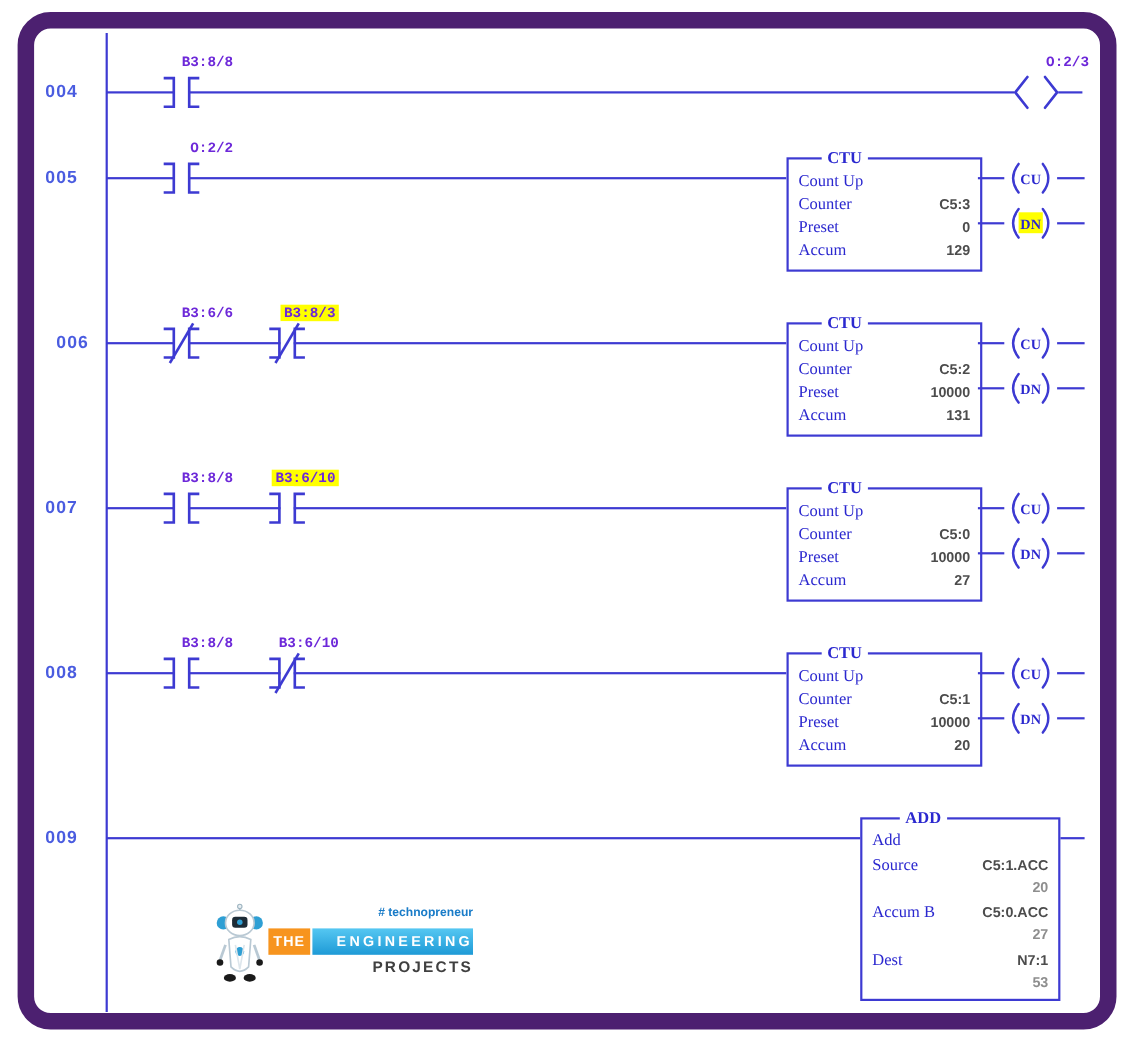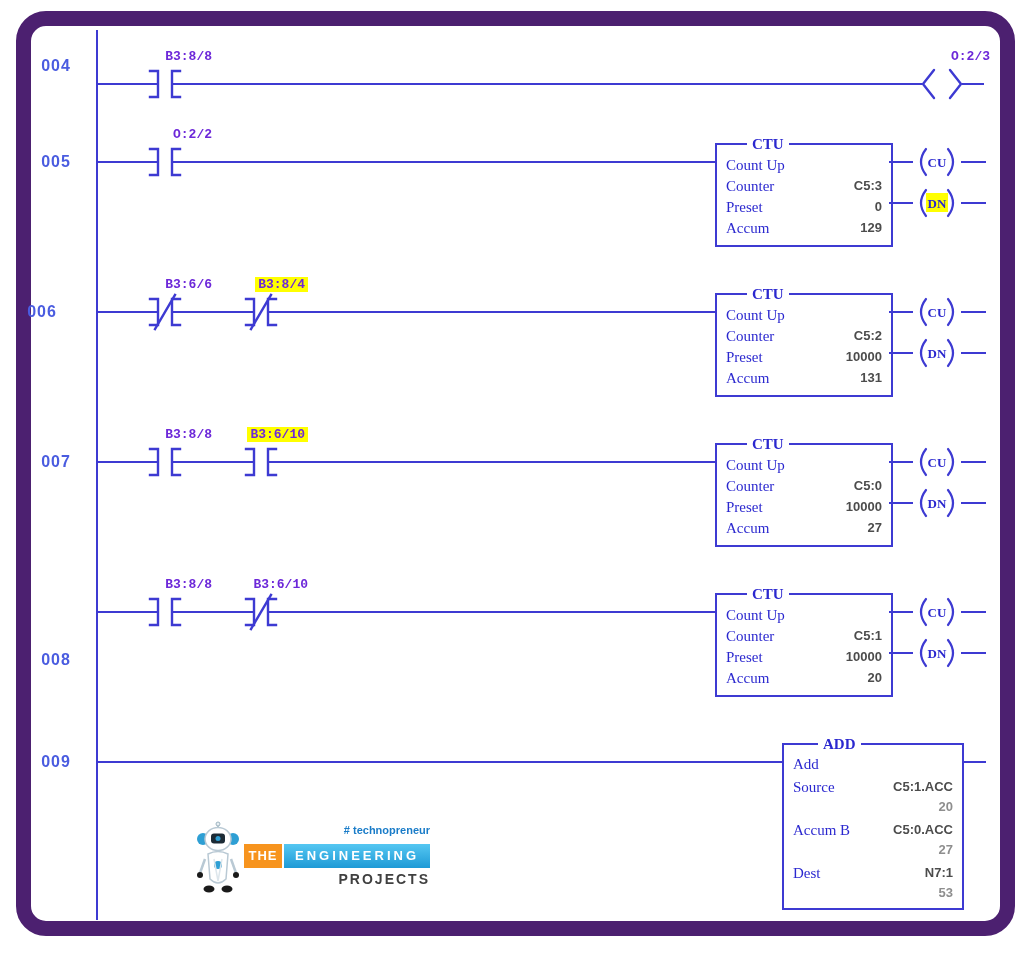--- a/index.html
+++ b/index.html
@@ -11,31 +11,31 @@
   .addr{position:absolute;width:94px;text-align:right;font-size:13px;font-weight:bold;color:#6d28d9;line-height:16px;white-space:nowrap;font-family:Liberation Mono, monospace;}
   .hl{background:#ffff00;padding:0 3px;}
   .blk{position:absolute;border:2px solid #3d3ad2;background:#ffffff;}
   .blk-title{position:absolute;top:-10px;left:30px;background:#ffffff;padding:0 5px;font-family:"Liberation Serif",serif;font-size:15px;font-weight:bold;color:#2b28cf;line-height:18px;}
   .bl{position:absolute;left:9px;font-family:"Liberation Serif",serif;font-size:15px;font-weight:400;color:#2b28cf;line-height:16px;white-space:nowrap;}
   .bv{position:absolute;right:9px;font-size:13px;font-weight:bold;color:#4c4c4c;line-height:16px;text-align:right;}
   .bv.sub{color:#8e8e8e;}
   svg{position:absolute;display:block;}
   .logo-tag{position:absolute;left:338px;top:823px;width:92px;text-align:right;font-size:11px;font-weight:bold;color:#1a7cc8;line-height:14px;}
   .logo-the{position:absolute;left:244px;top:844px;width:38px;height:24px;background:#f7941e;color:#ffffff;font-size:13px;font-weight:bold;text-align:center;line-height:24px;letter-spacing:1px;}
-  .logo-eng{position:absolute;left:284px;top:844px;width:146px;height:24px;background:linear-gradient(180deg,#55c7f2,#1e9ad6);color:#ffffff;font-size:13px;font-weight:bold;text-align:center;line-height:24px;letter-spacing:3px;}
+  .logo-eng{position:absolute;left:284px;top:844px;width:146px;height:24px;background:linear-gradient(180deg,#55c7f2,#1e9ad6);color:#ffffff;font-size:13px;font-weight:bold;text-align:right;line-height:24px;letter-spacing:3px;}
   .logo-proj{position:absolute;left:284px;top:871px;width:146px;text-align:right;font-size:14px;font-weight:bold;color:#404040;letter-spacing:2px;line-height:16px;}
 </style>
 </head>
 <body>
 
 <div class="frame"></div>
 
 <div class="rail"></div>
 
-<div class="rnum" style="left:34px;top:57px;">004</div>
+<div class="rnum" style="left:34px;top:75px;">004</div>
 <div class="wire" style="left:97px;top:83px;width:887px;"></div>
 <div class="addr" style="left:118px;top:49px;">B3:8/8</div>
 <svg style="left:144px;top:64px;" width="42" height="40" viewBox="0 0 42 40">
   <rect x="15" y="0" width="12" height="40" fill="#fff"></rect>
   <g stroke="#3d3ad2" stroke-width="2.4" fill="none" stroke-linecap="square">
     <path d="M14 7 V33 M14 7 H6 M14 33 H6"></path>
     <path d="M28 7 V33 M28 7 H36 M28 33 H36"></path>
   </g>
 </svg>
 <div class="addr" style="left:896px;top:49px;">O:2/3</div>
@@ -80,32 +80,32 @@
 <svg style="left:908px;top:186px;" width="58" height="34" viewBox="0 0 58 34">
   <rect x="5" y="0" width="48" height="34" fill="#fff"></rect>
   <rect x="18" y="7" width="22" height="19" fill="#ffff00"></rect>
   <g stroke="#3d3ad2" stroke-width="2.2" fill="none" stroke-linecap="round">
     <path d="M18 4 Q 8 17 18 30"></path>
       <path d="M40 4 Q 50 17 40 30"></path>
   </g>
   <text x="29" y="22" text-anchor="middle" font-family="Liberation Serif,serif" font-size="13" font-weight="bold" fill="#2b28cf">DN</text>
 </svg>
 
-<div class="rnum" style="left:20px;top:303px;">006</div>
+<div class="rnum" style="left:44px;top:303px;">006</div>
 <div class="wire" style="left:97px;top:311px;width:618px;"></div>
 <div class="addr" style="left:118px;top:277px;">B3:6/6</div>
 <svg style="left:144px;top:292px;" width="42" height="40" viewBox="0 0 42 40">
   <rect x="15" y="0" width="12" height="40" fill="#fff"></rect>
   <g stroke="#3d3ad2" stroke-width="2.4" fill="none" stroke-linecap="square">
     <path d="M14 7 V33 M14 7 H6 M14 33 H6"></path>
     <path d="M28 7 V33 M28 7 H36 M28 33 H36"></path>
     <path d="M11 37 L31 3"></path>
   </g>
 </svg>
-<div class="addr" style="left:214px;top:277px;"><span class="hl">B3:8/4</span></div>
+<div class="addr" style="left:214px;top:277px;"><span class="hl">B3:8/3</span></div>
 <svg style="left:240px;top:292px;" width="42" height="40" viewBox="0 0 42 40">
   <rect x="15" y="0" width="12" height="40" fill="#fff"></rect>
   <g stroke="#3d3ad2" stroke-width="2.4" fill="none" stroke-linecap="square">
     <path d="M14 7 V33 M14 7 H6 M14 33 H6"></path>
     <path d="M28 7 V33 M28 7 H36 M28 33 H36"></path>
     <path d="M11 37 L31 3"></path>
   </g>
 </svg>
 <div class="blk" style="left:715px;top:293px;width:174px;height:100px;">
   <div class="blk-title">CTU</div>
@@ -176,21 +176,21 @@
 <div class="wire" style="left:889px;top:502px;width:97px;"></div>
 <svg style="left:908px;top:486px;" width="58" height="34" viewBox="0 0 58 34">
   <rect x="5" y="0" width="48" height="34" fill="#fff"></rect>
   <g stroke="#3d3ad2" stroke-width="2.2" fill="none" stroke-linecap="round">
     <path d="M18 4 Q 8 17 18 30"></path>
       <path d="M40 4 Q 50 17 40 30"></path>
   </g>
   <text x="29" y="22" text-anchor="middle" font-family="Liberation Serif,serif" font-size="13" font-weight="bold" fill="#2b28cf">DN</text>
 </svg>
 
-<div class="rnum" style="left:34px;top:603px;margin-top:48px;">008</div>
+<div class="rnum" style="left:34px;top:603px;">008</div>
 <div class="wire" style="left:97px;top:611px;width:618px;"></div>
 <div class="addr" style="left:118px;top:577px;">B3:8/8</div>
 <svg style="left:144px;top:592px;" width="42" height="40" viewBox="0 0 42 40">
   <rect x="15" y="0" width="12" height="40" fill="#fff"></rect>
   <g stroke="#3d3ad2" stroke-width="2.4" fill="none" stroke-linecap="square">
     <path d="M14 7 V33 M14 7 H6 M14 33 H6"></path>
     <path d="M28 7 V33 M28 7 H36 M28 33 H36"></path>
   </g>
 </svg>
 <div class="addr" style="left:214px;top:577px;">B3:6/10</div>

